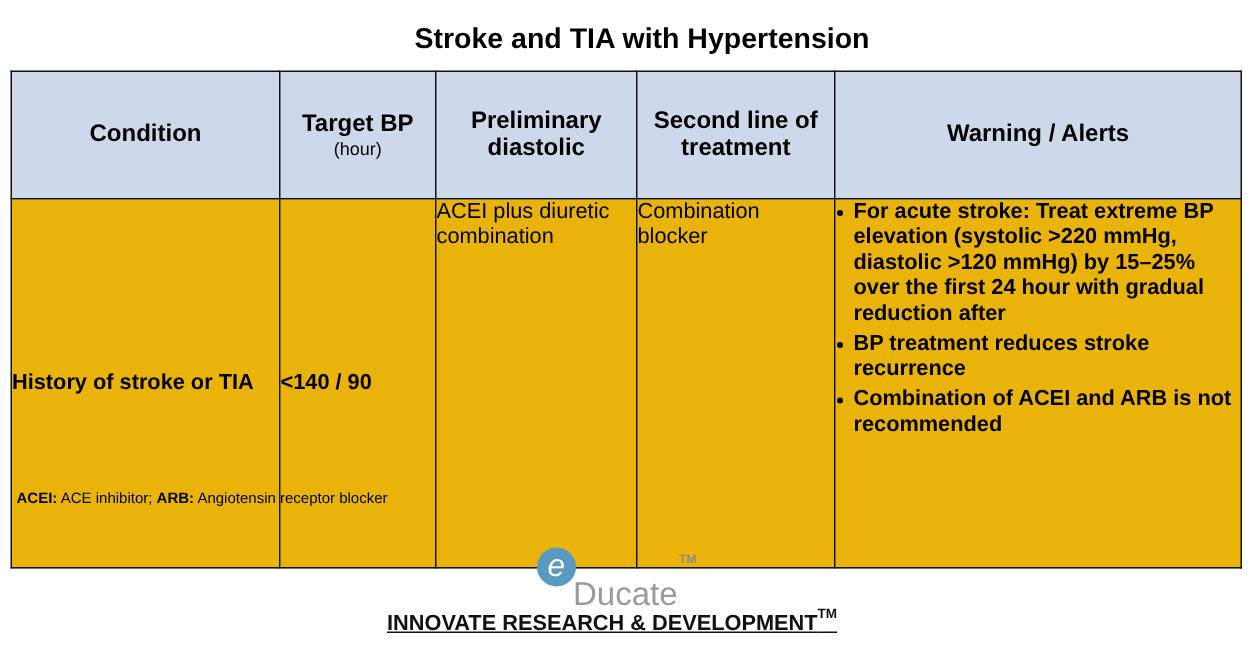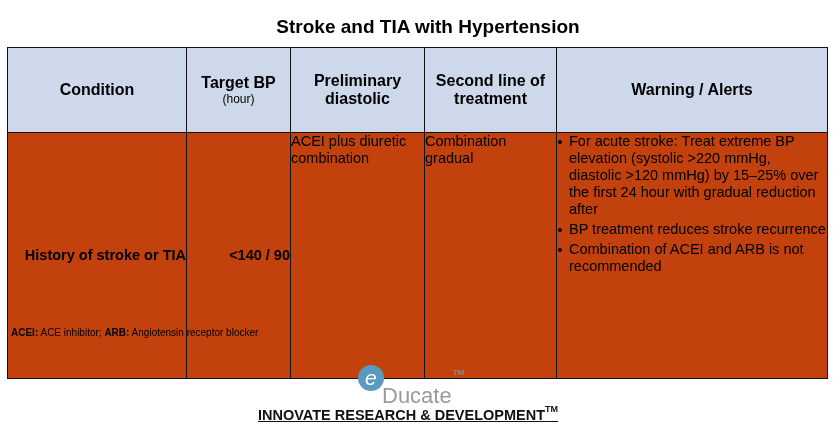--- a/index.html
+++ b/index.html
@@ -47,46 +47,47 @@
       vertical-align: middle;
       line-height: 18px;
     }
     th .sub {
       display: block;
       font-size: 12px;
       font-weight: normal;
       line-height: 15px;
     }
     table.grid td {
-      background: #c2410c;
+      background: #eab308;
       font-size: 14.5px;
       line-height: 17px;
     }
     td.cond, td.target {
-      text-align: right;
+      text-align: left;
       vertical-align: middle;
       font-weight: bold;
     }
     td.top {
       vertical-align: top;
       padding: 9px 8px 0 8px;
     }
     td.warn {
       vertical-align: top;
       padding: 8px 8px 0 8px;
     }
     ul.alerts {
       margin: 0;
       padding: 0;
       list-style: none;
     }
     ul.alerts li {
       position: relative;
       padding-left: 12px;
       margin-bottom: 3px;
+      font-weight: bold;
     }
     ul.alerts li .bullet {
       position: absolute;
       left: 1px;
       top: 7px;
       width: 4px;
       height: 4px;
       background: #000;
       border-radius: 50%;
     }
@@ -177,21 +178,21 @@
       <th><span style="display:inline-block;width:100px">Preliminary diastolic</span></th>
       <th><span style="display:inline-block;width:116px">Second line of treatment</span></th>
       <th><span>Warning / Alerts</span></th>
     </tr>
   </thead>
   <tbody>
     <tr>
       <td class="cond">History of stroke or TIA</td>
       <td class="target">&lt;140 / 90</td>
       <td class="top">ACEI plus diuretic combination</td>
-      <td class="top">Combination gradual</td>
+      <td class="top">Combination blocker</td>
       <td class="warn">
         <ul class="alerts">
           <li><span class="bullet"></span><span>For acute stroke: Treat extreme BP elevation (systolic &gt;220 mmHg, diastolic &gt;120 mmHg) by 15–25% over the first 24 hour with gradual reduction after</span></li>
           <li><span class="bullet"></span><span>BP treatment reduces stroke recurrence</span></li>
           <li><span class="bullet"></span><span>Combination of ACEI and ARB is not recommended</span></li>
         </ul>
       </td>
     </tr>
   </tbody>
 </table>

